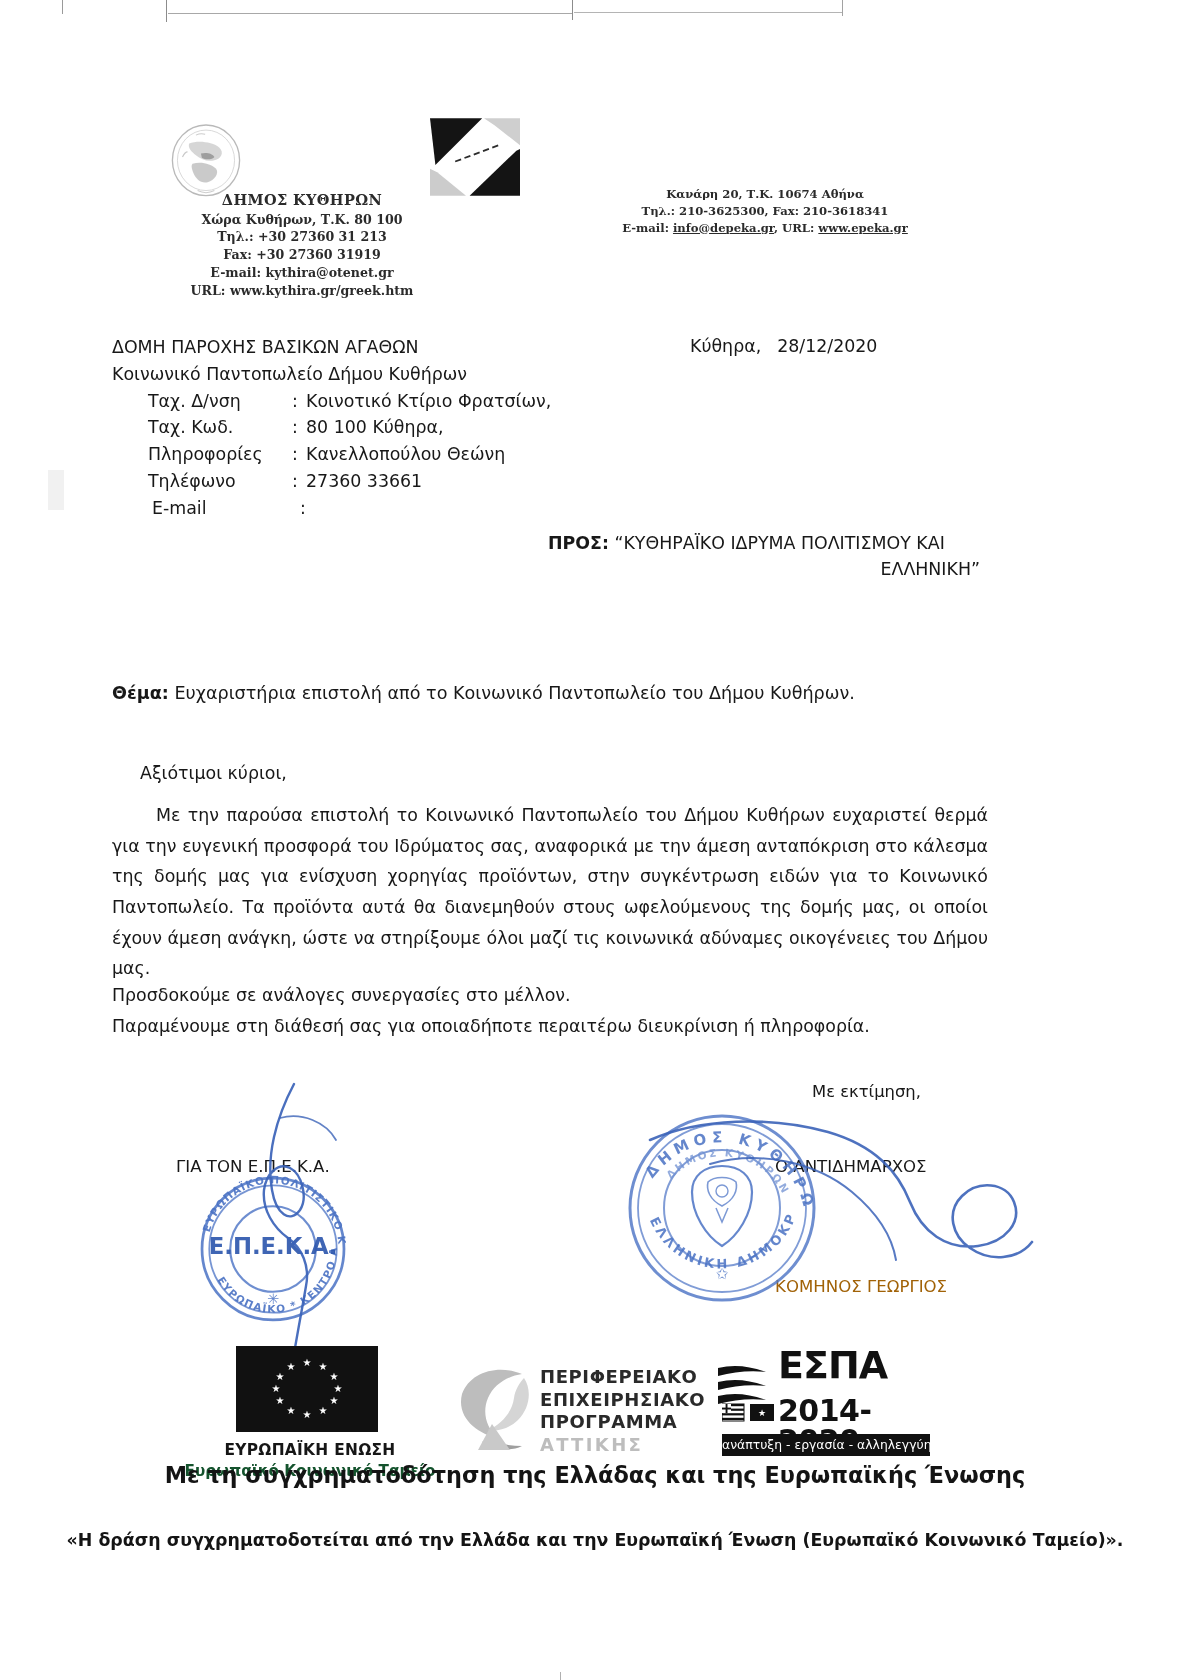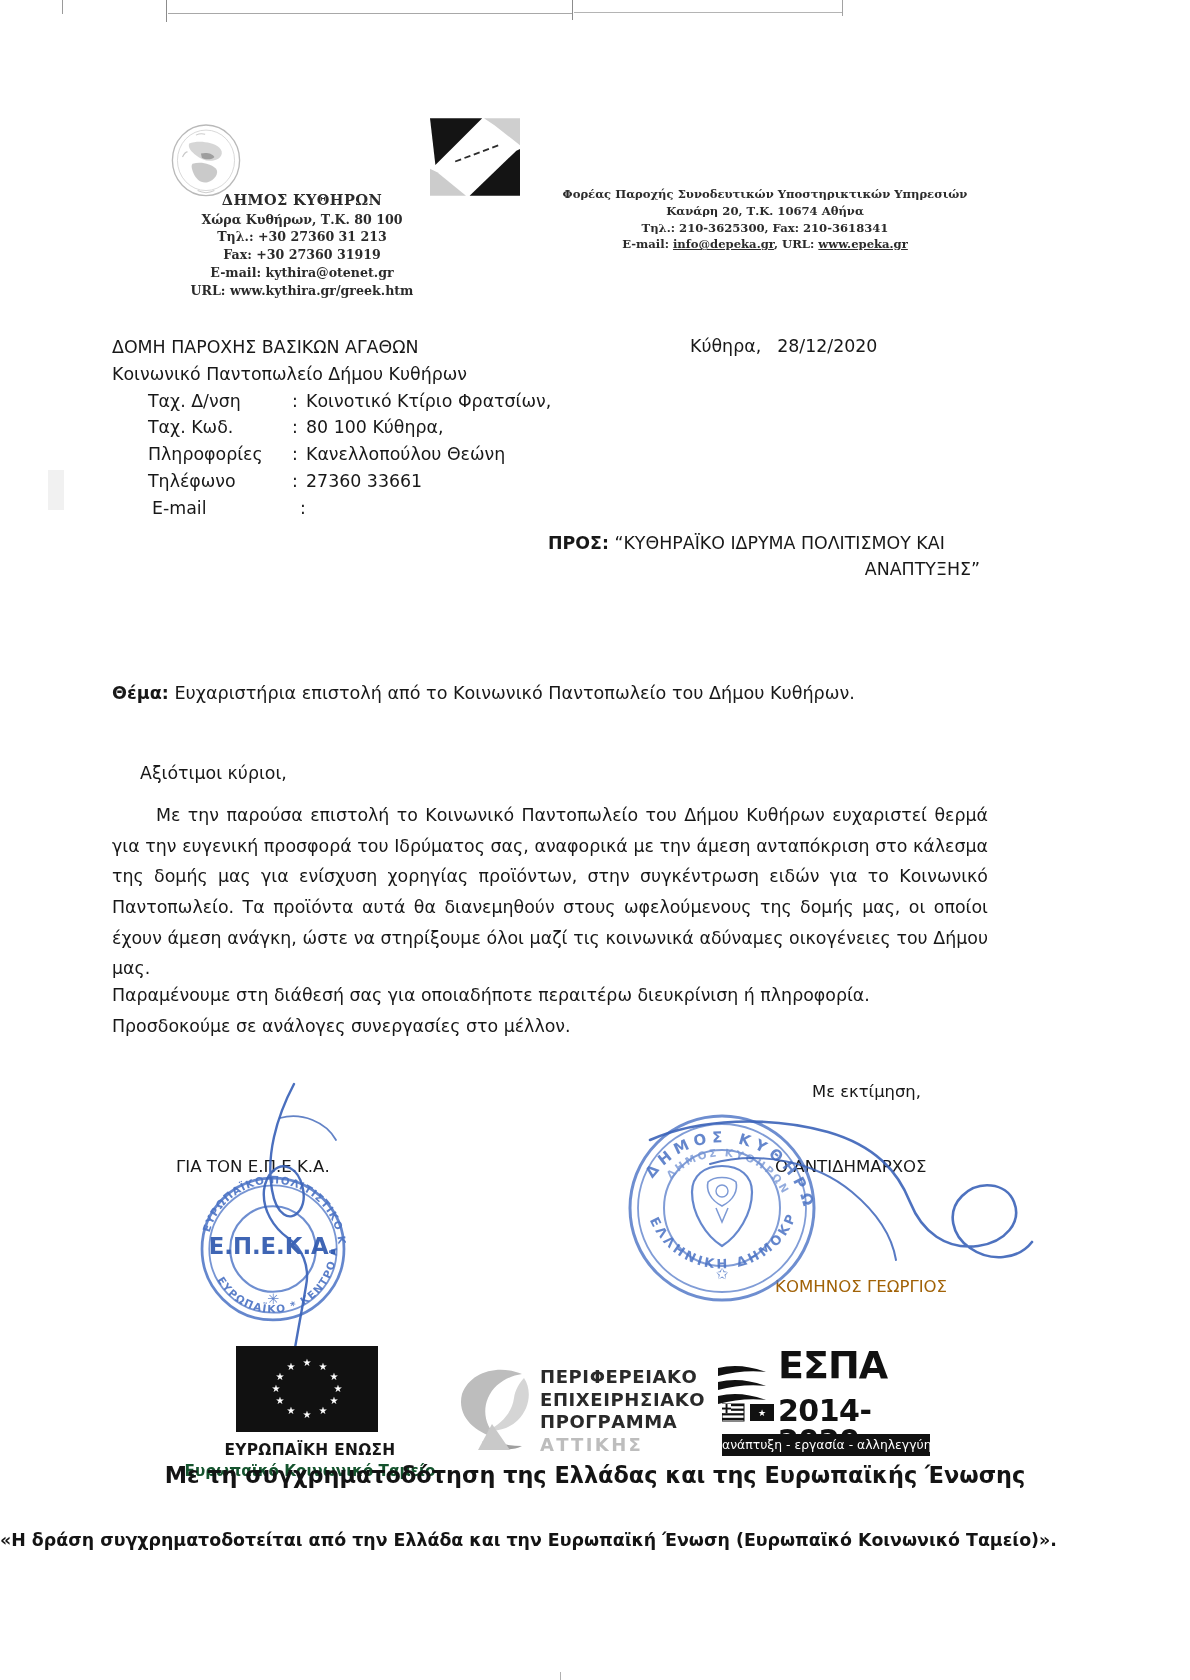--- a/index.html
+++ b/index.html
@@ -362,21 +362,21 @@
     width: 1190px;
     text-align: center;
     font-size: 22.4px;
     font-weight: bold;
     color: #141414;
     white-space: nowrap;
   }
   .foot-line2 {
     position: absolute;
     left: 0; top: 1530px;
-    width: 1016px;
+    width: 1190px;
     text-align: center;
     font-size: 17.4px;
     font-weight: bold;
     color: #141414;
     white-space: nowrap;
   }
 </style>
 </head>
 <body>
 
@@ -418,21 +418,20 @@
       <svg class="epeka-logo" viewBox="0 0 100 86">
         <rect x="0" y="0" width="100" height="86" fill="#ffffff"></rect>
         <polygon points="0,0 58,0 6,52" fill="#141414"></polygon>
         <polygon points="60,0 100,0 100,30 72,8" fill="#cfcfcf"></polygon>
         <polygon points="100,34 100,86 44,86 96,36" fill="#141414"></polygon>
         <polygon points="0,56 0,86 40,86 8,60" fill="#cccccc"></polygon>
         <polygon points="16,54 80,20 96,32 34,70" fill="#ffffff"></polygon>
         <path d="M28 48 L76 30" stroke="#2c2c2c" stroke-width="2" stroke-dasharray="7 4" fill="none"></path>
       </svg>
       <div class="hdr-right-text">
-        <div class="hr-line">Φορέας Παροχής Συνοδευτικών Υποστηρικτικών Υπηρεσιών</div>
         <div class="hr-line">Κανάρη 20,  Τ.Κ. 10674  Αθήνα</div>
         <div class="hr-line">Τηλ.: 210-3625300, Fax: 210-3618341</div>
         <div class="hr-line"><span>E-mail: </span><span class="u">info@depeka.gr</span><span>, URL: </span><span class="u">www.epeka.gr</span></div>
       </div>
     </div>
   </div>
 
   <div class="addr">
     <div class="addr-plain">ΔΟΜΗ ΠΑΡΟΧΗΣ ΒΑΣΙΚΩΝ ΑΓΑΘΩΝ</div>
     <div class="addr-plain">Κοινωνικό Παντοπωλείο Δήμου Κυθήρων</div>
@@ -465,32 +464,32 @@
 
   <div class="datebox">
     <span class="city">Κύθηρα,</span><span>28/12/2020</span>
   </div>
 
   <div class="recipient">
     <div class="recipient-l1">
       <span class="to-label">ΠΡΟΣ:</span>
       <span>“ΚΥΘΗΡΑΪΚΟ ΙΔΡΥΜΑ ΠΟΛΙΤΙΣΜΟΥ ΚΑΙ</span>
     </div>
-    <div class="recipient-l2">ΑΝΑΠΤΥΞΗΣ”</div>
+    <div class="recipient-l2">ΕΛΛΗΝΙΚΗ”</div>
   </div>
 
   <div class="subject">
     <span class="s-label">Θέμα:</span><span> Ευχαριστήρια επιστολή από το Κοινωνικό Παντοπωλείο του Δήμου Κυθήρων.</span>
   </div>
 
   <div class="salutation">Αξιότιμοι κύριοι,</div>
   <div class="body-para">Με την παρούσα επιστολή το Κοινωνικό Παντοπωλείο του Δήμου Κυθήρων ευχαριστεί θερμά για την ευγενική προσφορά του Ιδρύματος σας, αναφορικά με την άμεση ανταπόκριση στο κάλεσμα της δομής μας για ενίσχυση χορηγίας προϊόντων, στην συγκέντρωση ειδών για το Κοινωνικό Παντοπωλείο. Τα προϊόντα αυτά θα διανεμηθούν στους ωφελούμενους της δομής μας, οι οποίοι έχουν άμεση ανάγκη, ώστε να στηρίξουμε όλοι μαζί τις κοινωνικά αδύναμες οικογένειες του Δήμου μας.</div>
   <div class="body-extra">
+    <div>Προσδοκούμε σε ανάλογες συνεργασίες στο μέλλον.</div>
     <div>Παραμένουμε στη διάθεσή σας για οποιαδήποτε περαιτέρω διευκρίνιση ή πληροφορία.</div>
-    <div>Προσδοκούμε σε ανάλογες συνεργασίες στο μέλλον.</div>
   </div>
 
   <div class="regards">Με εκτίμηση,</div>
   <div class="sig-left-label">ΓΙΑ ΤΟΝ Ε.Π.Ε.Κ.Α.</div>
   <div class="sig-right-label">Ο ΑΝΤΙΔΗΜΑΡΧΟΣ</div>
   <div class="sig-right-name">ΚΟΜΗΝΟΣ ΓΕΩΡΓΙΟΣ</div>
 
   <svg class="stamp-epeka" viewBox="0 0 200 200">
     <defs>
       <path id="ringTopL" d="M 28,100 A 72,72 0 0 1 172,100"></path>

